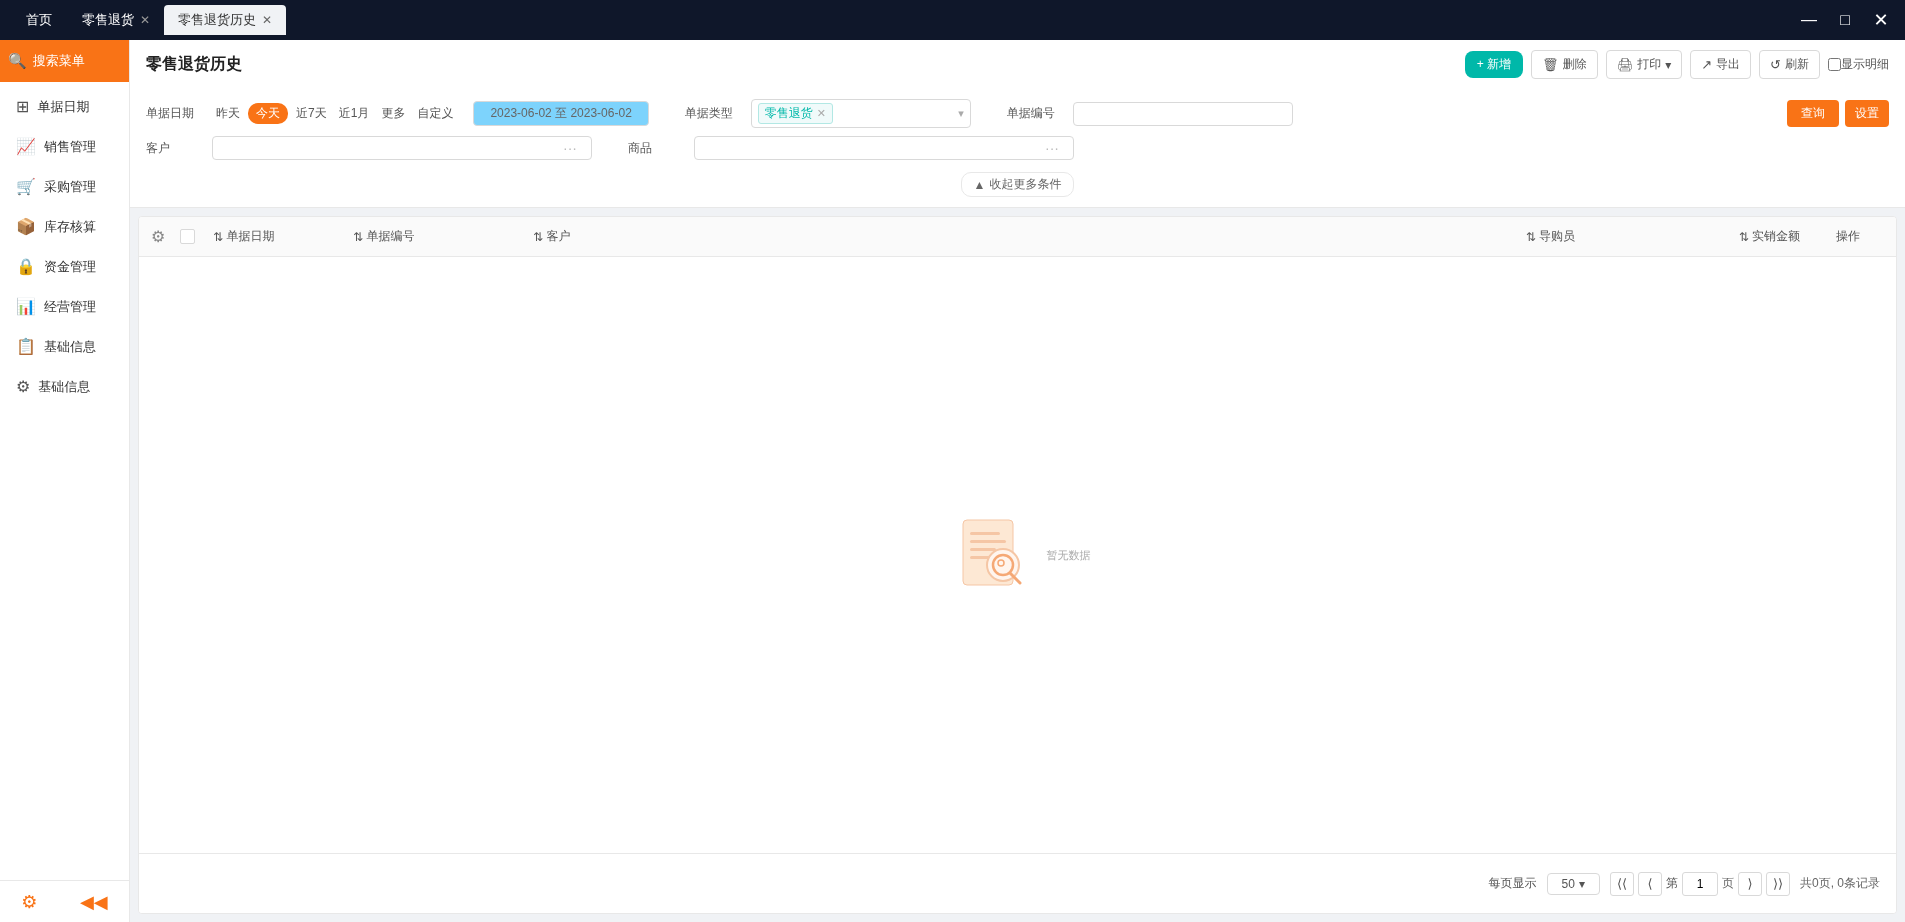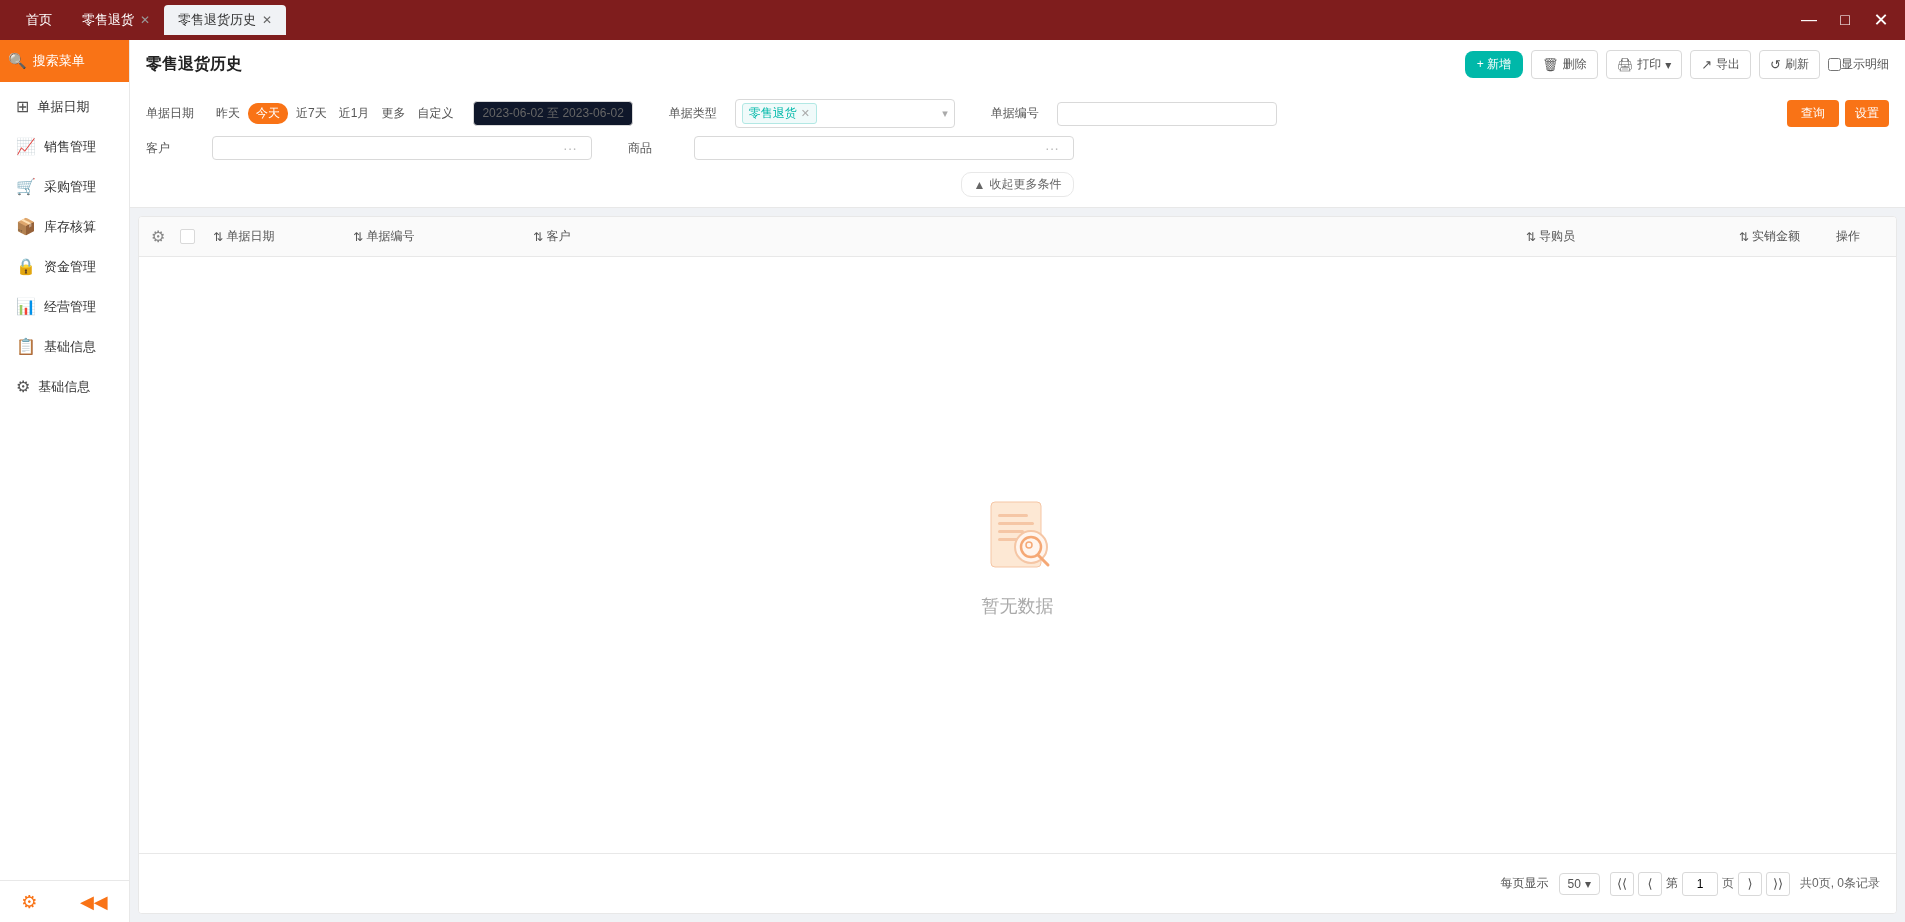--- a/index.html
+++ b/index.html
@@ -1,20 +1,20 @@
 <!DOCTYPE html>
 <html><head>
   <meta charset="utf-8">
   <style>
     * { box-sizing: border-box; margin: 0; padding: 0; }
     body { font-family: 'Microsoft YaHei', Arial, sans-serif; font-size: 13px; background: #f5f5f5; height: 922px; overflow: hidden; display: flex; flex-direction: column; }
 
     
     .top-bar {
-      background: #7f1d1d;
+      background: #0f172a;
       display: flex;
       align-items: center;
       height: 40px;
       padding: 0 10px;
       flex-shrink: 0;
     }
     .top-tab {
       display: flex;
       align-items: center;
       padding: 0 14px;
@@ -231,22 +231,22 @@
       background: #f97316;
       color: #fff;
       border-radius: 10px;
       padding: 2px 8px;
     }
     .date-range {
       font-size: 12px;
       color: #666;
       border: 1px solid #d9d9d9;
       border-radius: 4px;
-      padding: 3px 8px;
-      background: #0f172a;
+      padding: 3px 16px;
+      background: #7dd3fc;
       cursor: pointer;
       white-space: nowrap;
     }
     .filter-select {
       display: flex;
       align-items: center;
       border: 1px solid #d9d9d9;
       border-radius: 4px;
       background: #fff;
       min-width: 200px;
@@ -351,45 +351,45 @@
     .th-action { width: 80px; justify-content: center; }
     .table-body {
       flex: 1;
       display: flex;
       flex-direction: column;
       align-items: center;
       justify-content: center;
     }
     .empty-state {
       display: flex;
-      flex-direction: column;
+      flex-direction: row;
       align-items: center;
       gap: 12px;
       color: #aaa;
-      font-size: 18px;
+      font-size: 11px;
     }
 
     
     .pagination {
       height: 60px;
       background: #fff;
       border-top: 1px solid #e8e8e8;
       display: flex;
       align-items: center;
       justify-content: flex-end;
       padding: 0 16px;
       gap: 10px;
       font-size: 12px;
       color: #555;
       flex-shrink: 0;
     }
     .page-size-select {
       border: 1px solid #d9d9d9;
       border-radius: 4px;
-      padding: 3px 8px;
+      padding: 3px 14px;
       font-size: 12px;
       background: #fff;
       cursor: pointer;
       display: flex;
       align-items: center;
       gap: 4px;
     }
     .page-nav {
       display: flex;
       align-items: center;

